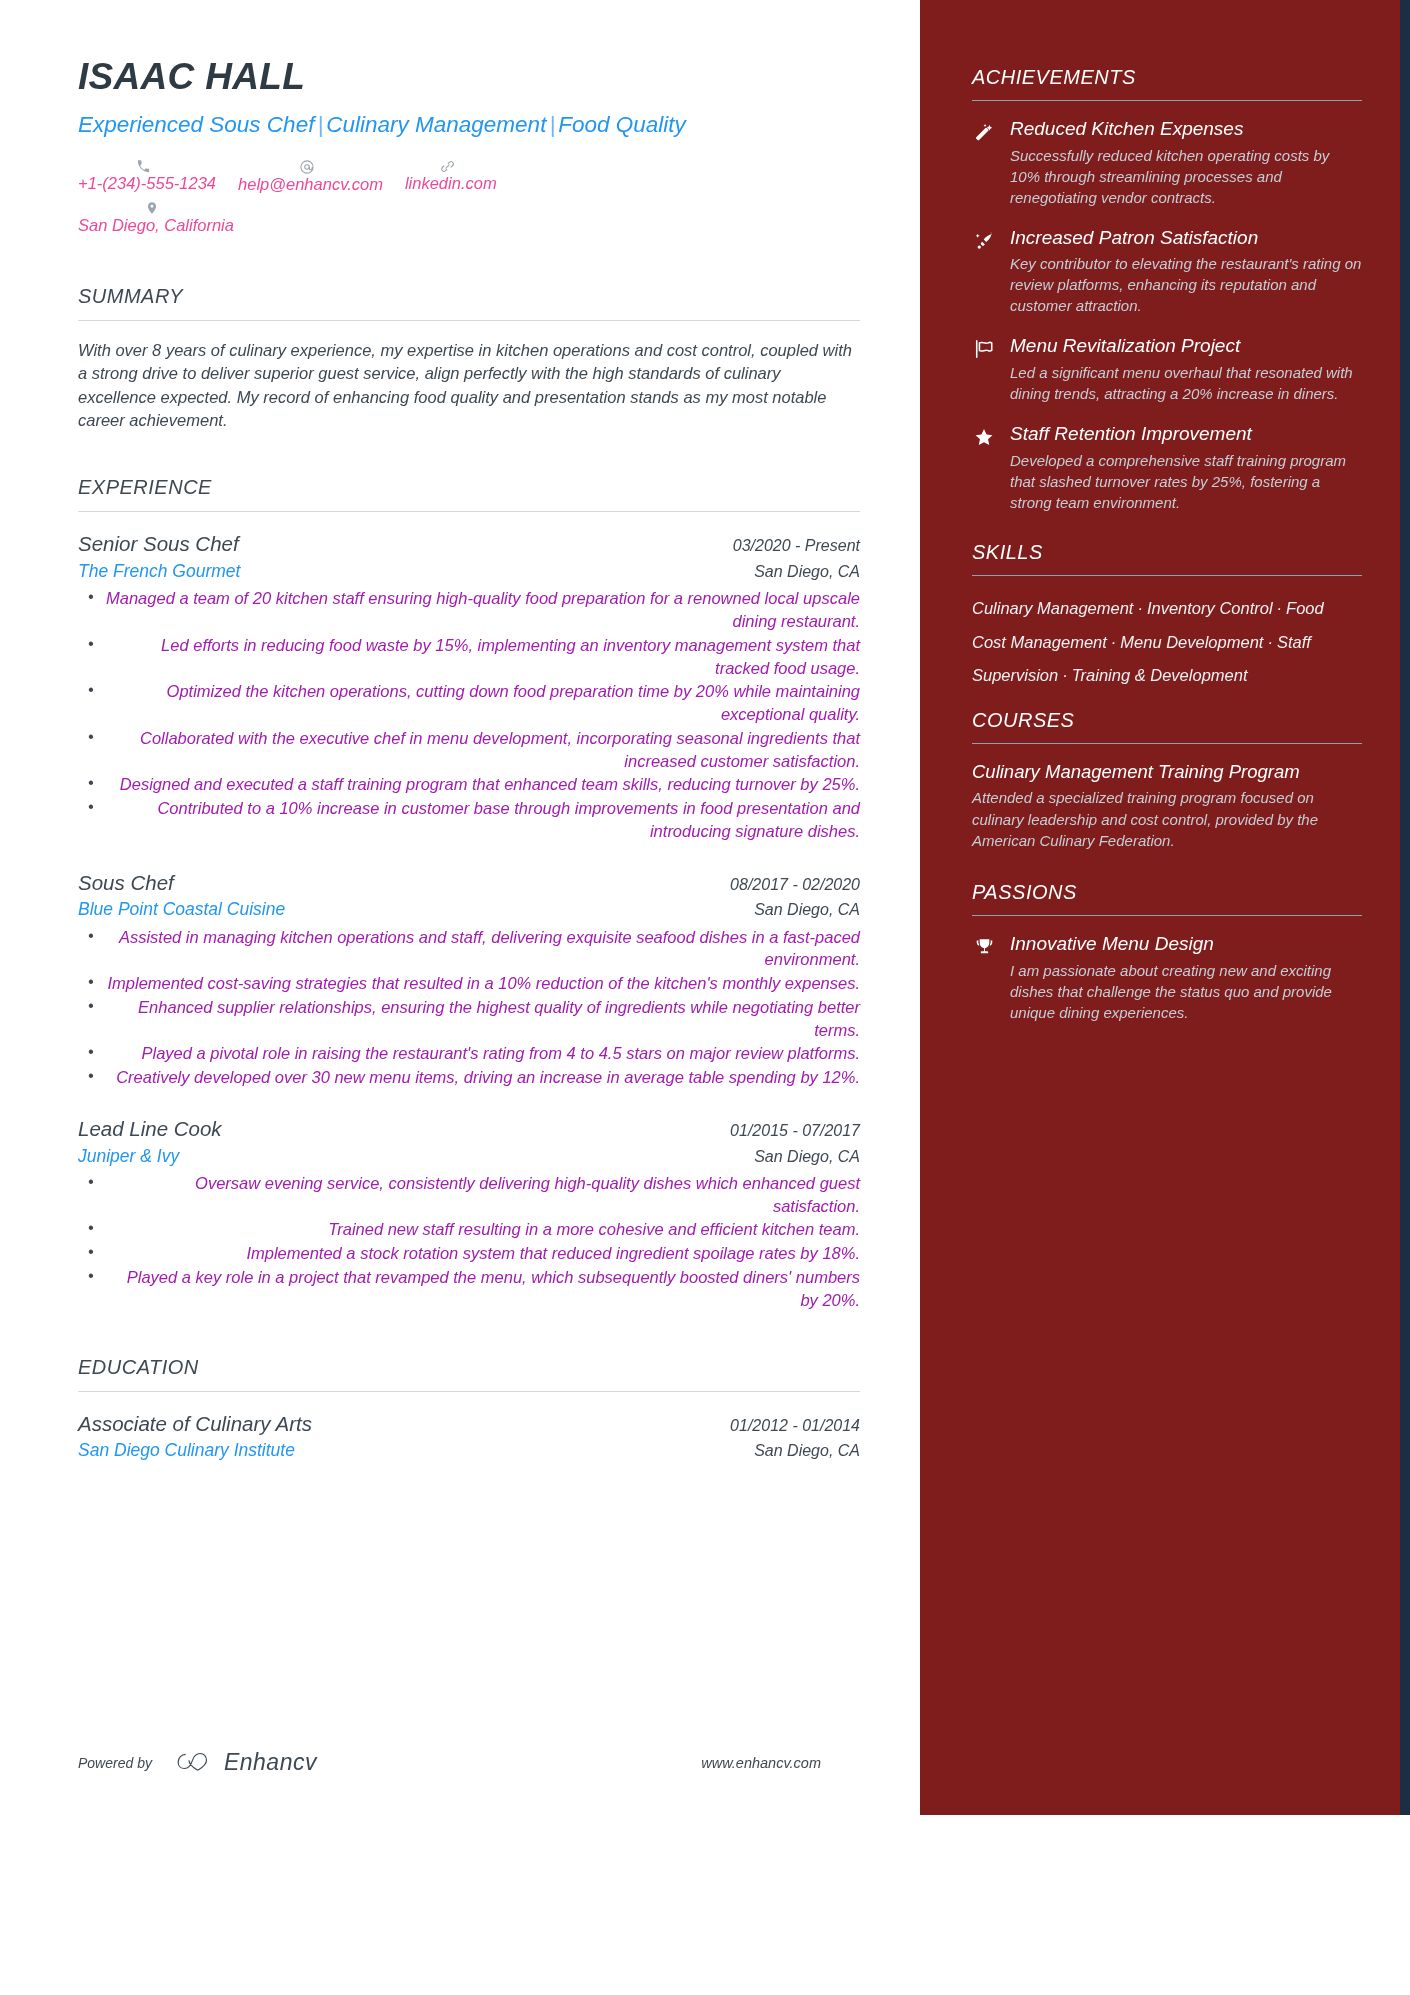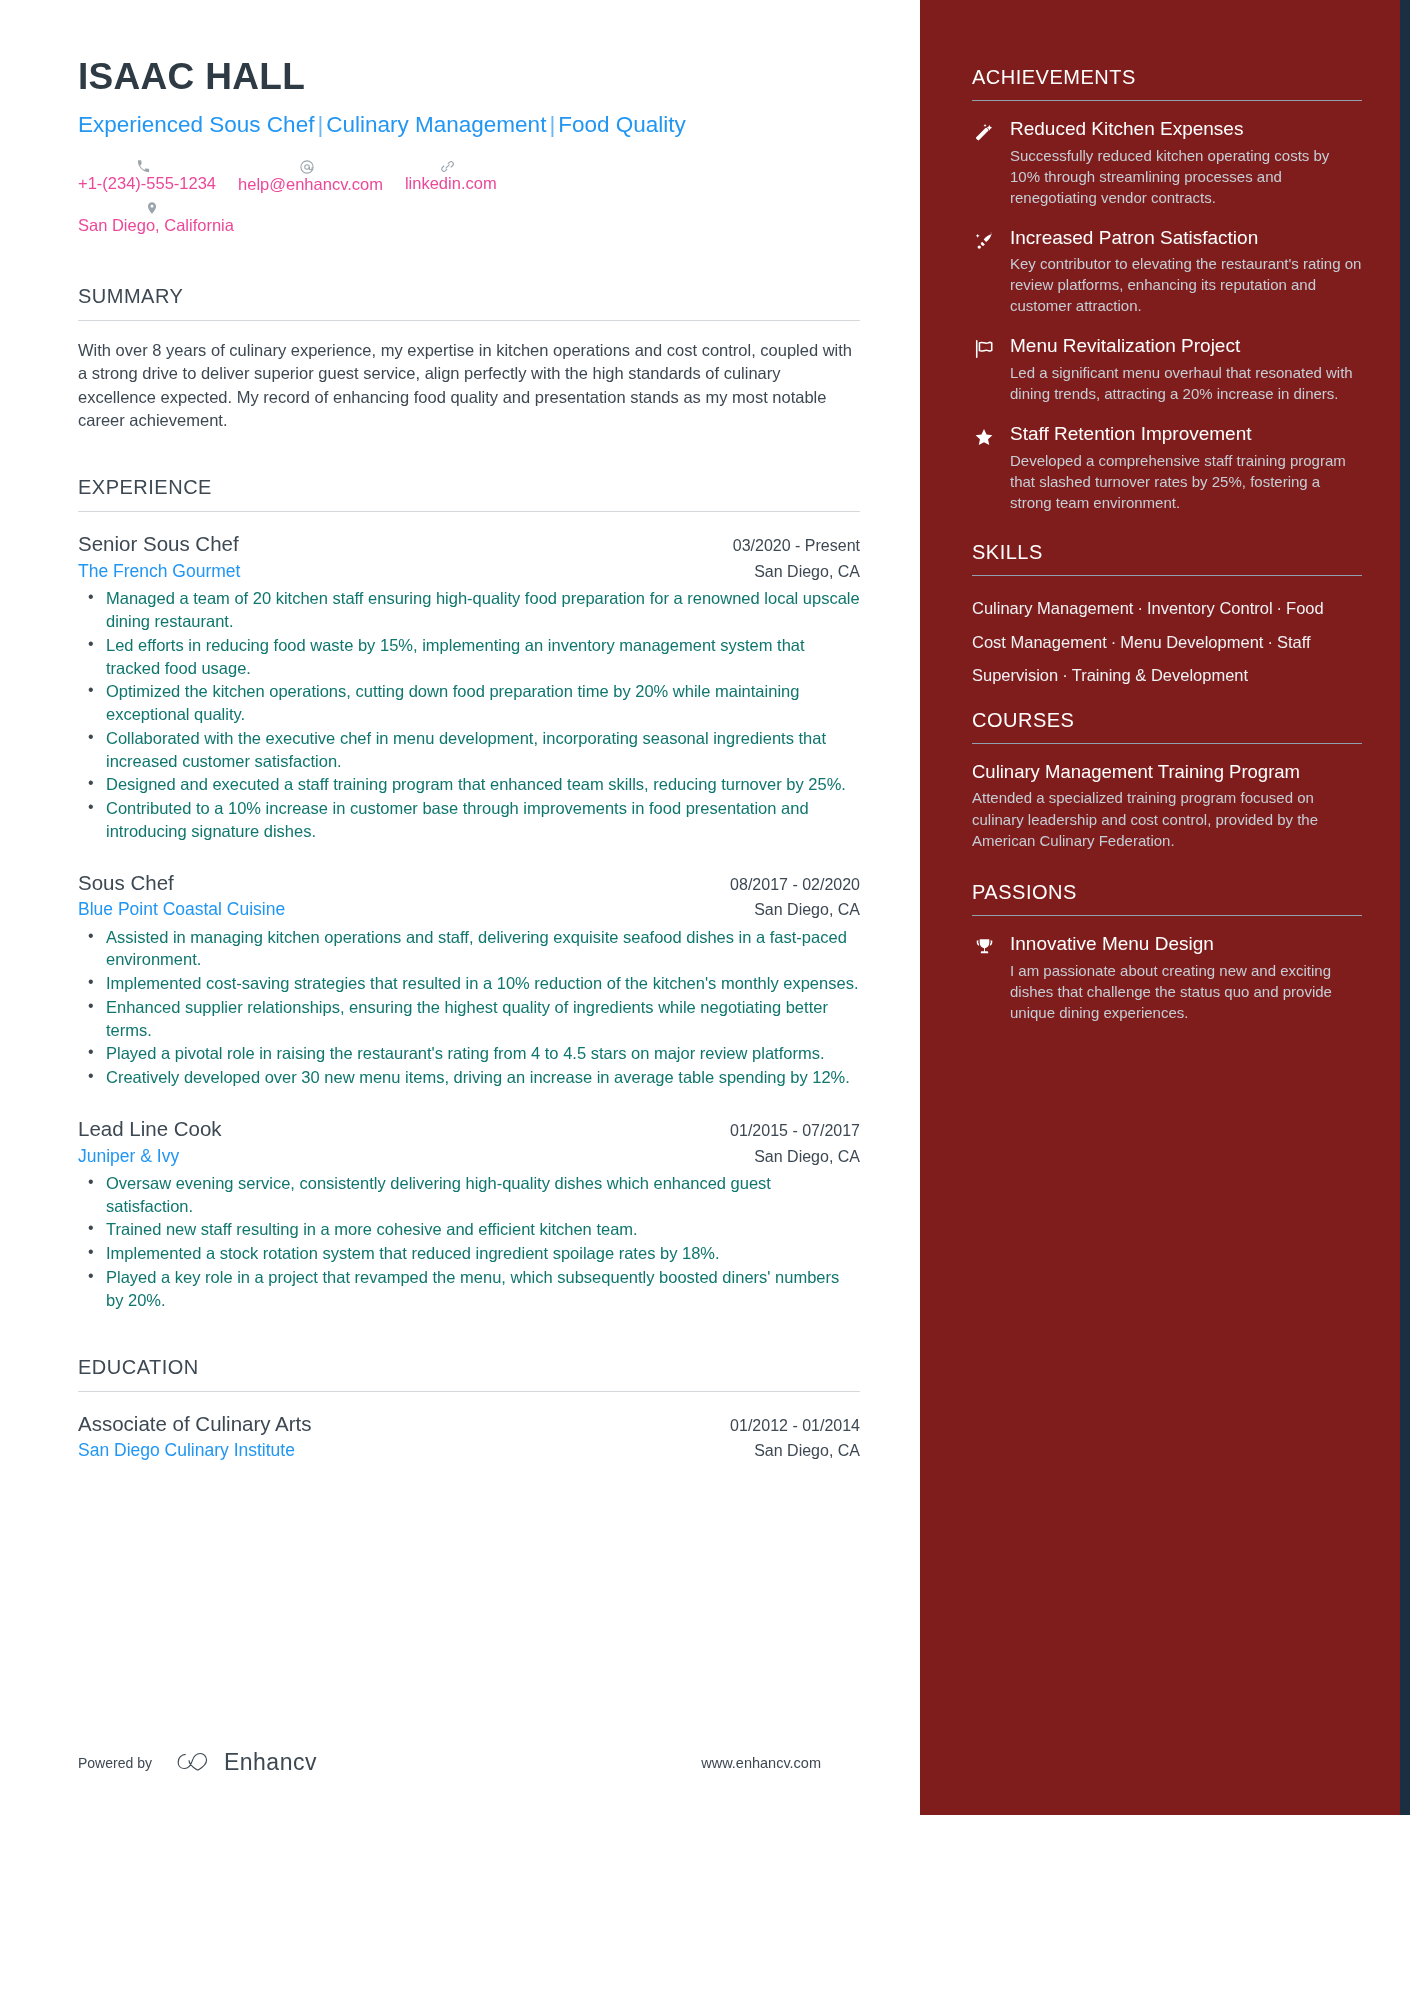--- a/index.html
+++ b/index.html
@@ -8,20 +8,21 @@
     height: 1995px;
     background: #ffffff;
     font-family: "Liberation Sans", sans-serif;
   }
   .page {
     position: relative;
     width: 1410px;
     height: 1815px;
     display: flex;
     overflow: hidden;
+    font-style: italic;
   }
 
   
   .main-col {
     width: 920px;
     padding: 56px 60px 0 78px;
     background: #ffffff;
     position: relative;
   }
 
@@ -122,22 +123,23 @@
   }
   .bullets {
     list-style: none;
     margin-top: 3px;
   }
   .bullets li {
     position: relative;
     padding-left: 28px;
     font-size: 16.5px;
     line-height: 1.38;
-    color: #0f766e;
+    color: #a21caf;
     margin-bottom: 1px;
+    text-align: right;
   }
   .bullets li::before {
     content: "\2022";
     position: absolute;
     left: 10px;
     top: -1px;
     color: #3d4852;
     font-size: 16px;
   }
 

